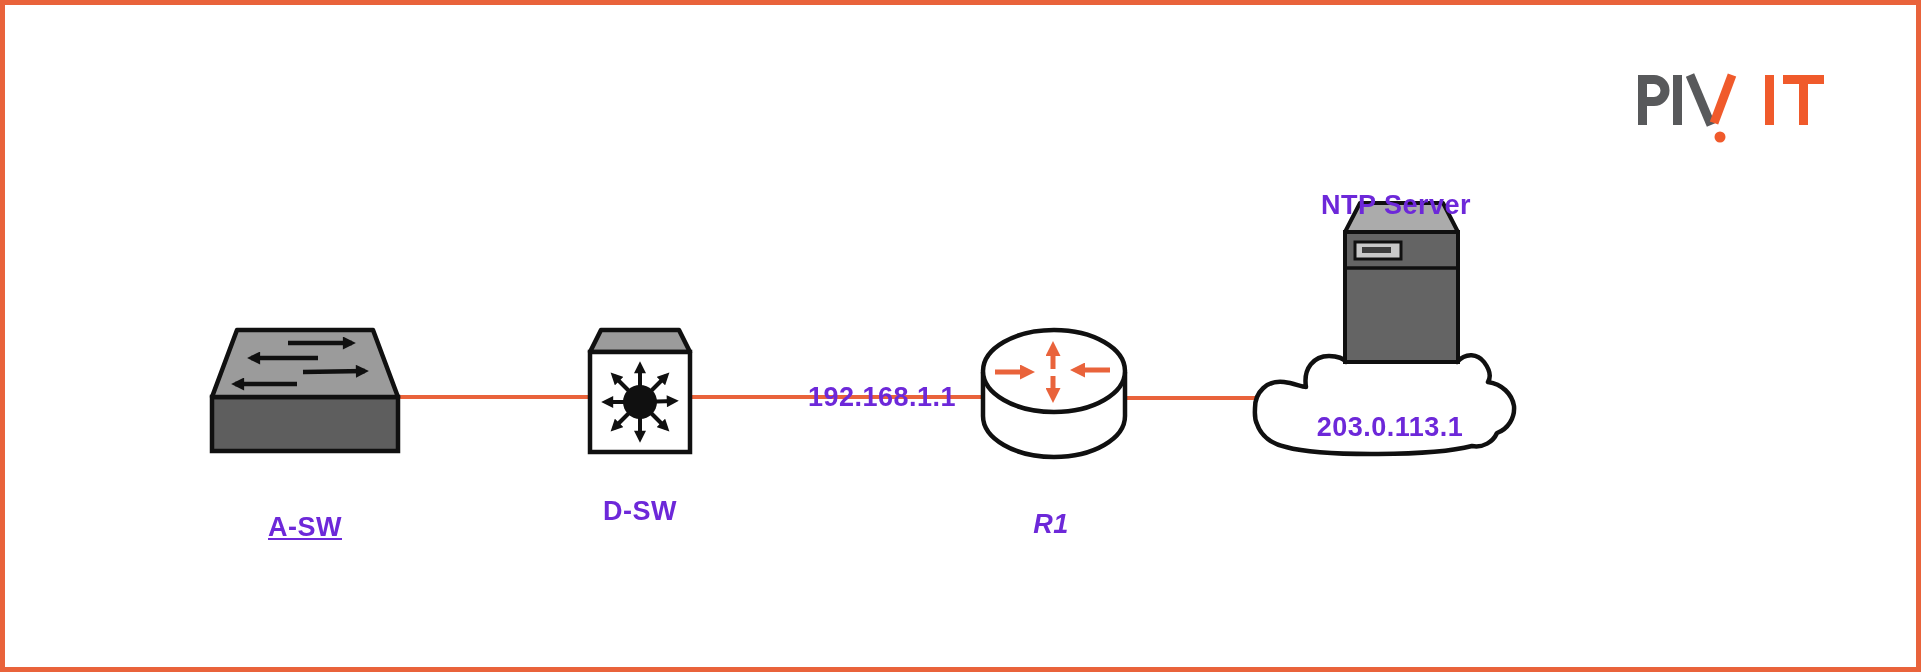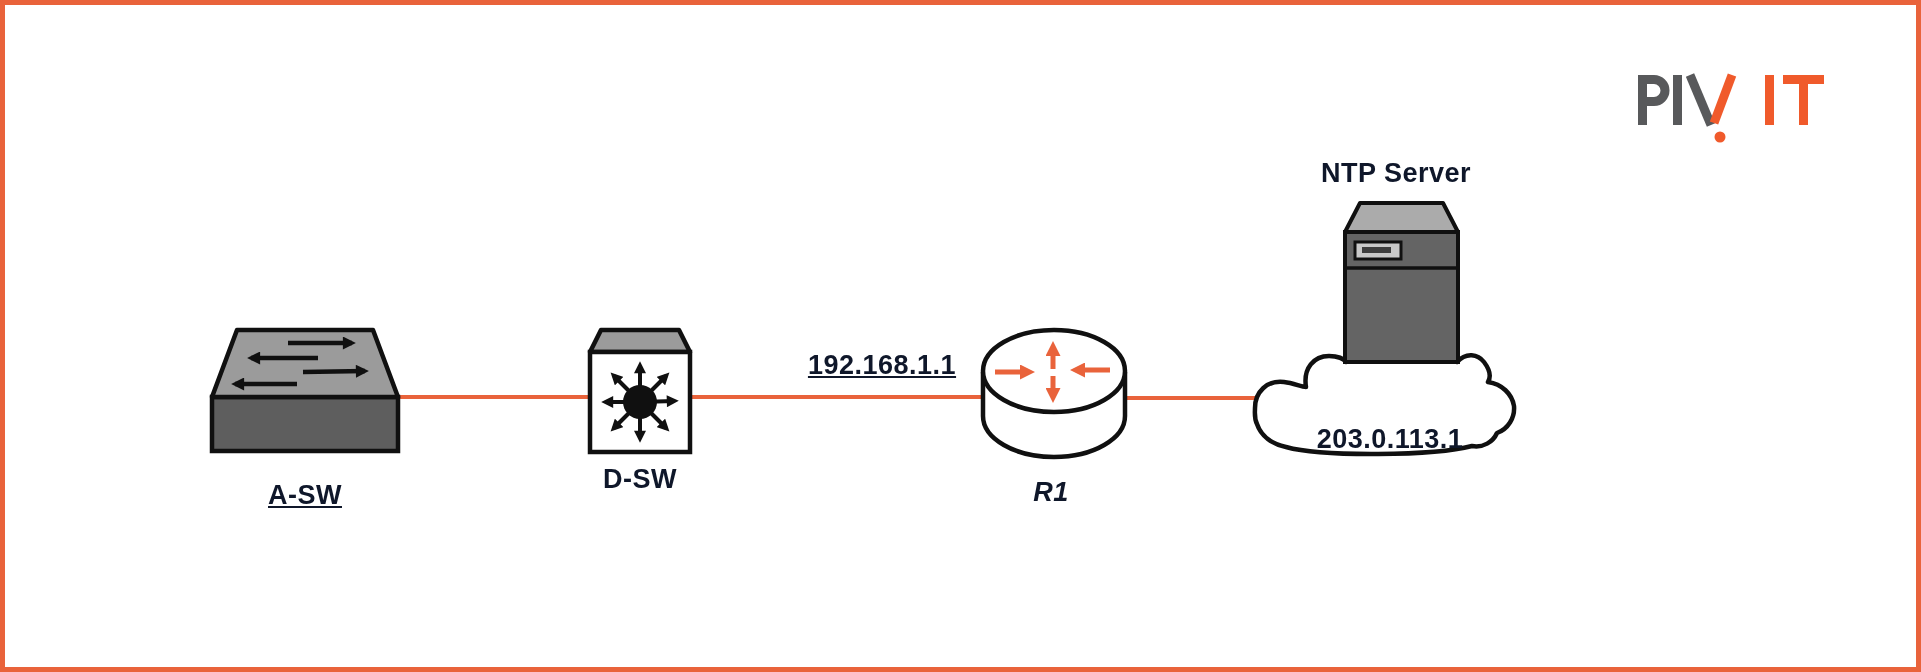--- a/index.html
+++ b/index.html
@@ -19,25 +19,26 @@
   }
   .diagram-svg {
     position: absolute;
     left: 0; top: 0;
     width: 1921px;
     height: 672px;
   }
   .lbl {
     position: absolute;
     transform: translateX(-50%);
-    color: #0f172a;
+    color: #6d28d9;
     font-weight: bold;
     font-size: 27px;
     letter-spacing: 0.5px;
     white-space: nowrap;
+    margin-top: 32px;
   }
   .visually-hidden {
     position: absolute;
     width: 1px; height: 1px;
     overflow: hidden;
     clip: rect(0 0 0 0);
     white-space: nowrap;
   }
 </style>
 </head>
@@ -135,22 +136,22 @@
       <g stroke="#F05A2B" stroke-width="9" fill="none">
         <line x1="1732" y1="75" x2="1714" y2="123"></line>
         <line x1="1769.5" y1="75" x2="1769.5" y2="125"></line>
         <line x1="1783" y1="79.5" x2="1824" y2="79.5"></line>
         <line x1="1803.5" y1="84" x2="1803.5" y2="125"></line>
       </g>
       <circle cx="1720" cy="137" r="5.5" fill="#F05A2B"></circle>
     </g>
   </svg>
 
-  <div class="lbl" style="left:882px;  top:350px;text-decoration:underline;">192.168.1.1</div>
-  <div class="lbl" style="left:1390px; top:424px;">203.0.113.1</div>
+  <div class="lbl" style="left:882px;  top:350px;">192.168.1.1</div>
+  <div class="lbl" style="left:1390px; top:380px;">203.0.113.1</div>
   <div class="lbl" style="left:305px;  top:480px;text-decoration:underline;">A-SW</div>
   <div class="lbl" style="left:640px;  top:464px;">D-SW</div>
   <div class="lbl" style="left:1051px; top:477px;font-style:italic;">R1</div>
   <div class="lbl" style="left:1396px; top:158px;">NTP Server</div>
 
   <span class="visually-hidden">PIVIT</span>
 
   <div class="frame"></div>
 </div>
 

